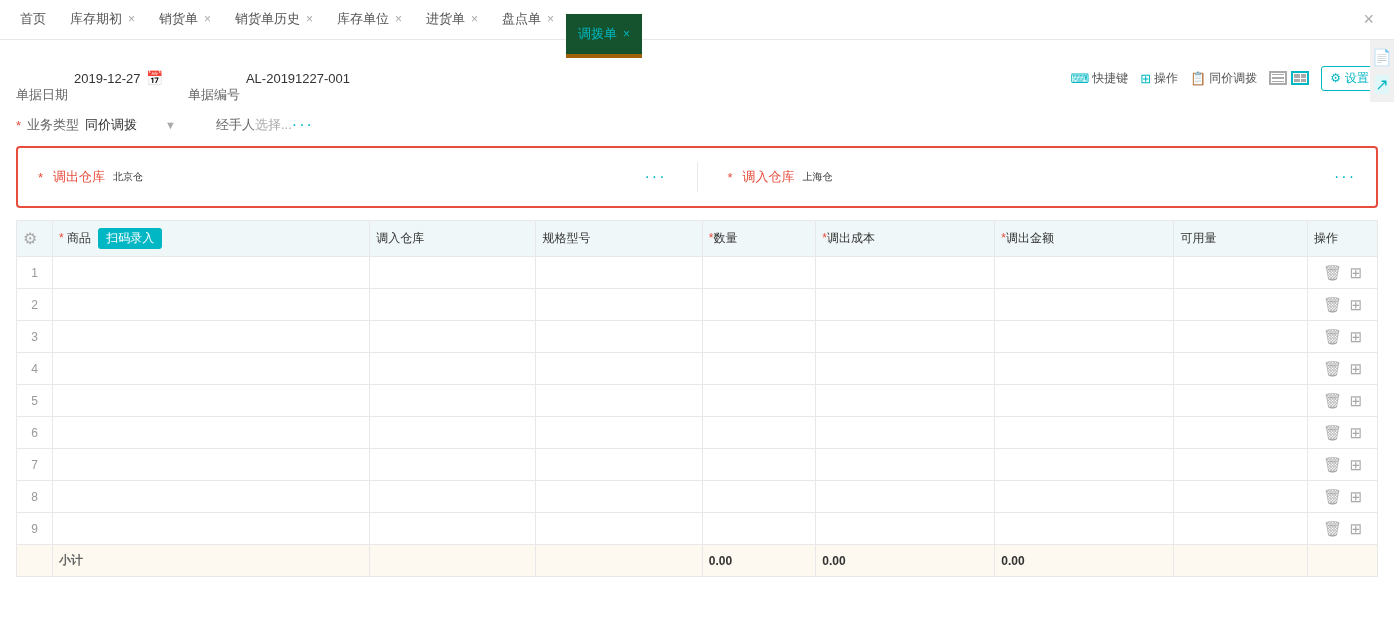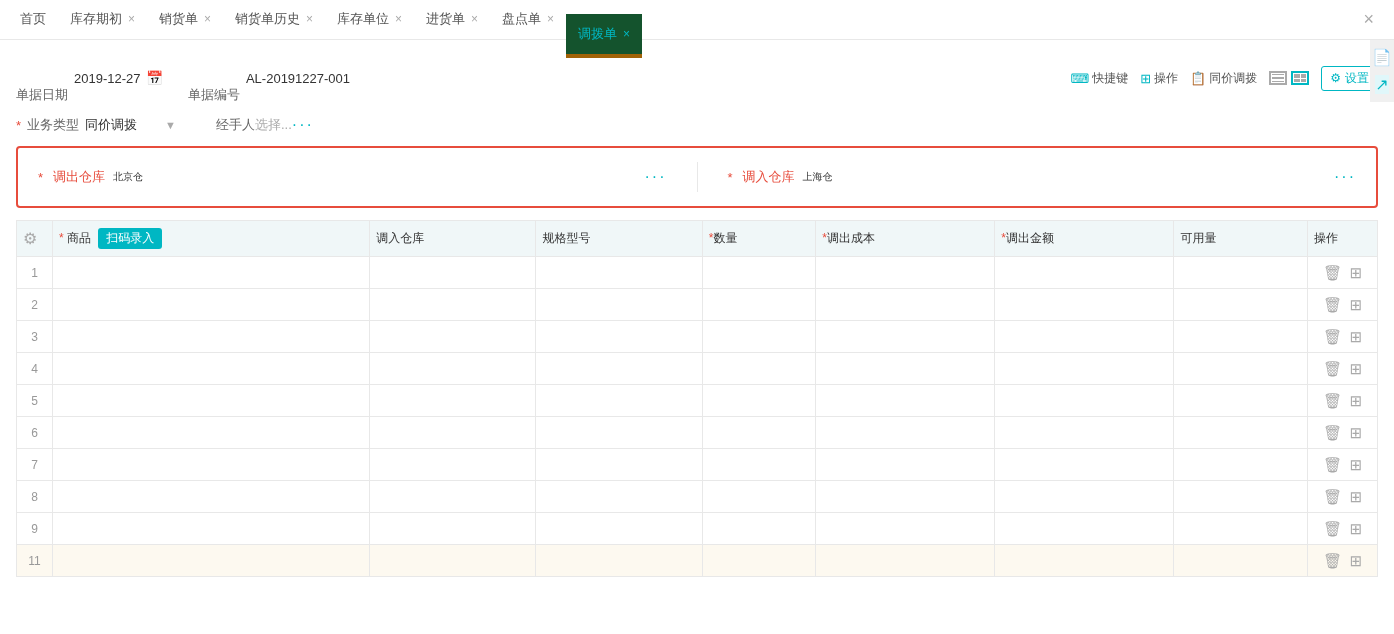--- a/index.html
+++ b/index.html
@@ -356,33 +356,30 @@
       <td></td>
       <td></td>
       <td></td>
       <td></td>
       <td></td>
       <td class="op-cell">
         <span class="op-icon">🗑</span>
         <span class="op-icon">⊞</span>
       </td>
     </tr>
-        <tr>
-      <td class="row-num subtotal-cell" style="background:#fdf9f0;color:#999;">11</td>
+        <tr class="subtotal-row">
+      <td colspan="1" style="background:#fdf9f0;"></td>
+      <td style="background:#fdf9f0;">小计</td>
       <td style="background:#fdf9f0;"></td>
       <td style="background:#fdf9f0;"></td>
+      <td style="background:#fdf9f0; color:#333; font-weight:bold;">0.00</td>
+      <td style="background:#fdf9f0; color:#333; font-weight:bold;">0.00</td>
+      <td style="background:#fdf9f0; color:#333; font-weight:bold;">0.00</td>
       <td style="background:#fdf9f0;"></td>
-      <td style="background:#fdf9f0;"></td>
-      <td style="background:#fdf9f0;"></td>
-      <td style="background:#fdf9f0;"></td>
-      <td style="background:#fdf9f0;"></td>
-      <td class="op-cell" style="background:#fdf9f0;">
-        <span class="op-icon">🗑</span>
-        <span class="op-icon">⊞</span>
-      </td>
+      <td class="op-cell" style="background:#fdf9f0;"></td>
     </tr>
       </tbody>
   </table>
 
 </div>
 
 <div class="right-sidebar">
   <span class="sidebar-icon">📄</span>
   <span class="sidebar-icon active">↗</span>
 </div>

